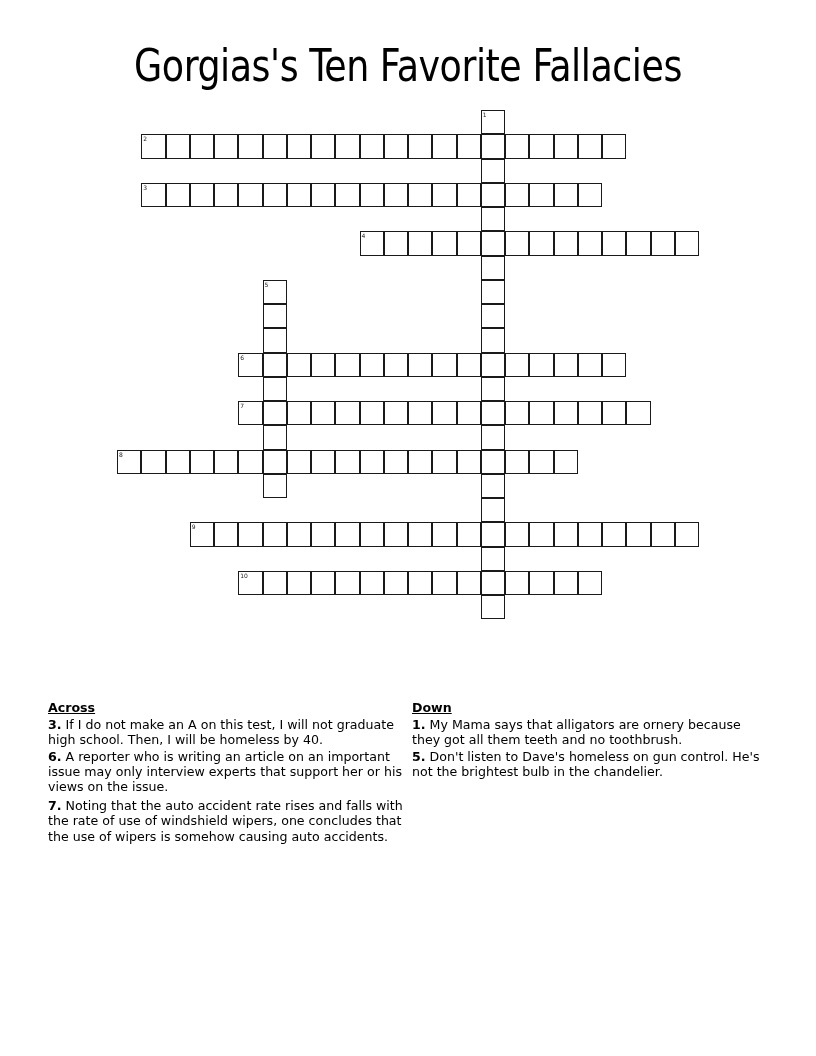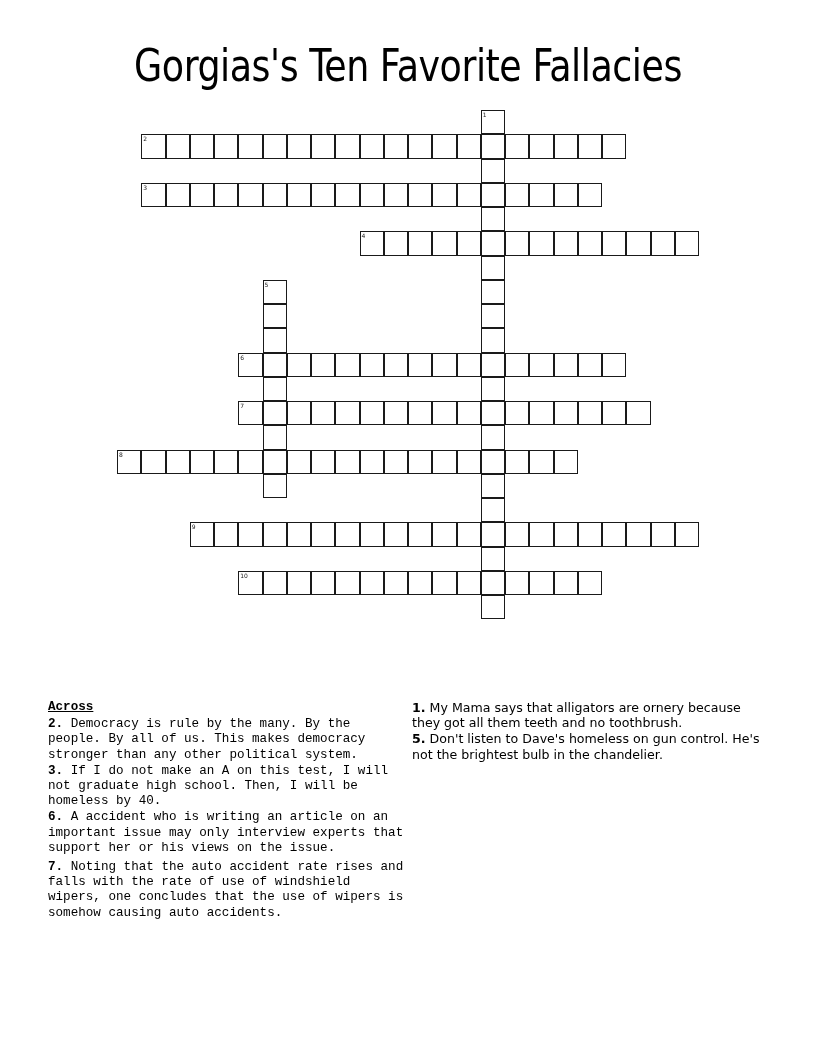--- a/index.html
+++ b/index.html
@@ -2,21 +2,21 @@
 <html><head>
   <meta charset="utf-8">
   <style>
     html, body { margin: 0; padding: 0; background: #ffffff; }
     body { width: 816px; height: 1056px; position: relative; overflow: hidden; font-family: "DejaVu Sans", sans-serif; color: #000; }
     .title { position: absolute; left: 0; top: 36px; width: 816px; text-align: center; font-family: "DejaVu Sans", sans-serif; font-size: 44px; line-height: 60px; letter-spacing: -0.5px; font-stretch: condensed; transform: scaleX(0.92); transform-origin: center; }
     #grid { position: absolute; left: 0; top: 0; width: 816px; height: 680px; }
     .cell { position: absolute; width: 24.25px; height: 24.25px; box-sizing: border-box; border: 1.4px solid #1a1a1a; background: #fff; }
     .cell .num { position: absolute; left: 1px; top: 0px; font-size: 6px; line-height: 7px; color: #222; font-family: "DejaVu Sans", sans-serif; }
     .clues { position: absolute; top: 700px; font-size: 12.6px; line-height: 15.2px; font-family: "DejaVu Sans", sans-serif; }
-    .clues.left { left: 48px; width: 358px; font-family: Liberation Mono, monospace; }
+    .clues.left { left: 48px; width: 358px; }
     .clues.right { left: 412px; width: 360px; }
     .clue-head { font-weight: bold; text-decoration: underline; margin-bottom: 2px; }
     .clue { margin-bottom: 1px; }
     .clue.gap { margin-bottom: 4px; }
     .clue b { font-weight: bold; }
   </style>
 </head>
 <body>
 
 <div class="title">Gorgias's Ten Favorite Fallacies</div>
@@ -199,22 +199,22 @@
     <div class="cell" style="left: 432.25px; top: 570.75px;"></div>
     <div class="cell" style="left: 456.5px; top: 570.75px;"></div>
     <div class="cell" style="left: 505px; top: 570.75px;"></div>
     <div class="cell" style="left: 529.25px; top: 570.75px;"></div>
     <div class="cell" style="left: 553.5px; top: 570.75px;"></div>
     <div class="cell" style="left: 577.75px; top: 570.75px;"></div>
   </div>
 
 <div class="clues left">
   <div class="clue-head">Across</div>
-  <div class="clue"><b>2.</b> <span>Democracy is rule by the many. By the people. By all of us. This makes democracy stronger than any other political system.</span></div>
   <div class="clue"><b>3.</b> <span>If I do not make an A on this test, I will not graduate high school. Then, I will be homeless by 40.</span></div>
-  <div class="clue gap"><b>6.</b> <span>A accident who is writing an article on an important issue may only interview experts that support her or his views on the issue.</span></div>
+  <div class="clue gap"><b>6.</b> <span>A reporter who is writing an article on an important issue may only interview experts that support her or his views on the issue.</span></div>
   <div class="clue"><b>7.</b> <span>Noting that the auto accident rate rises and falls with the rate of use of windshield wipers, one concludes that the use of wipers is somehow causing auto accidents.</span></div>
 </div>
 
 <div class="clues right">
+  <div class="clue-head">Down</div>
   <div class="clue"><b>1.</b> <span>My Mama says that alligators are ornery because they got all them teeth and no toothbrush.</span></div>
   <div class="clue"><b>5.</b> <span>Don't listen to Dave's homeless on gun control. He's not the brightest bulb in the chandelier.</span></div>
 </div>
 
 </body></html>

